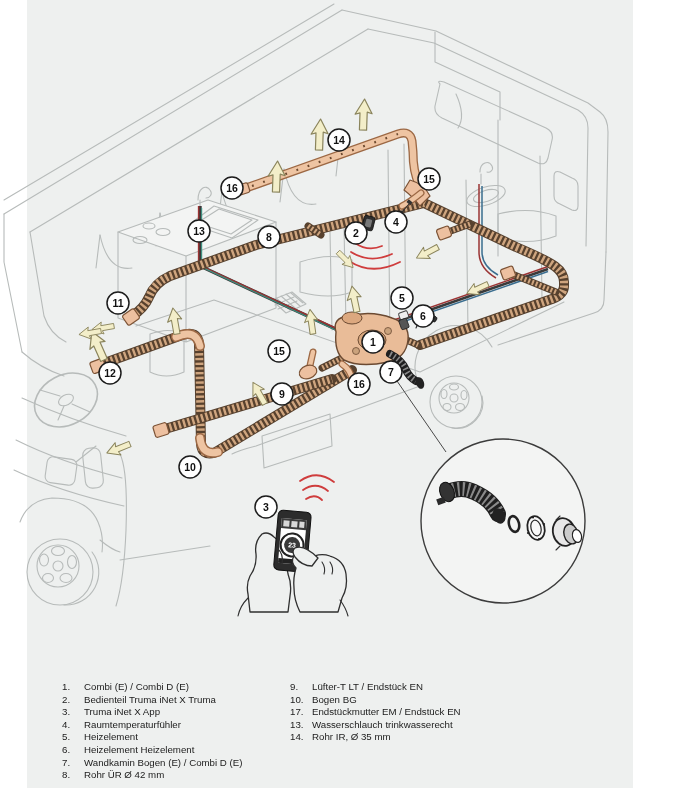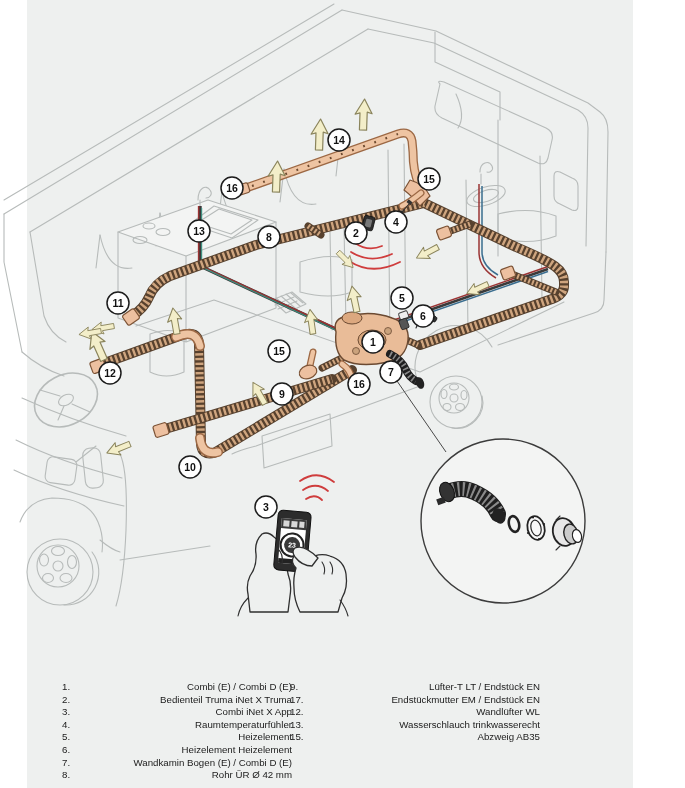--- a/index.html
+++ b/index.html
@@ -34,21 +34,21 @@
   .blackpart{fill:none;stroke:#1f1f1f;stroke-width:8;stroke-linecap:round}
   .blackrib{fill:none;stroke:#8a8a8a;stroke-width:6;stroke-dasharray:1.6 2.6}
   .ring{fill:none;stroke:#222;stroke-width:2}
   
   .legend{position:absolute;top:681px;left:0;width:685px;font-size:9.7px;line-height:12.6px;color:#1b1b1b;}
   .legend .col{position:absolute;top:0;}
   .legend .col.l{left:62px;width:230px;}
   .legend .col.r{left:290px;width:250px;}
   .lrow{display:flex;}
   .lrow .n{width:22px;flex:0 0 22px;}
-  .lrow .t{flex:1;text-align:right;}
+  .lrow .t{flex:1;}
 </style>
 </head>
 <body>
 
 <div class="canvas">
   <div class="panel"></div>
 
   <svg width="685" height="788" viewBox="0 0 685 788">
     <defs>
       <path id="arr" d="M -3.6,0 L -3.6,-17 L -8.5,-15.5 L 0.5,-31 L 8.5,-16.5 L 3.6,-18 L 3.6,0 Z"></path>
@@ -390,21 +390,21 @@
       <div class="lrow">
           <span class="n">1.</span>
           <span class="t">Combi (E) / Combi D (E)</span>
         </div>
       <div class="lrow">
           <span class="n">2.</span>
           <span class="t">Bedienteil Truma iNet X Truma</span>
         </div>
       <div class="lrow">
           <span class="n">3.</span>
-          <span class="t">Combi iNet X App</span>
+          <span class="t">Truma iNet X App</span>
         </div>
       <div class="lrow">
           <span class="n">4.</span>
           <span class="t">Raumtemperaturfühler</span>
         </div>
       <div class="lrow">
           <span class="n">5.</span>
           <span class="t">Heizelement</span>
         </div>
       <div class="lrow">
@@ -419,30 +419,30 @@
           <span class="n">8.</span>
           <span class="t">Rohr ÜR Ø 42 mm</span>
         </div>
     </div>
     <div class="col r">
       <div class="lrow">
           <span class="n">9.</span>
           <span class="t">Lüfter-T LT / Endstück EN</span>
         </div>
       <div class="lrow">
+          <span class="n">10.</span>
+          <span class="t">Bogen BG</span>
+        </div>
+      <div class="lrow">
           <span class="n">17.</span>
           <span class="t">Endstückmutter EM / Endstück EN</span>
         </div>
       <div class="lrow">
-          <span class="n">12.</span>
-          <span class="t">Wandlüfter WL</span>
-        </div>
-      <div class="lrow">
           <span class="n">13.</span>
           <span class="t">Wasserschlauch trinkwasserecht</span>
         </div>
       <div class="lrow">
-          <span class="n">15.</span>
-          <span class="t">Abzweig AB35</span>
+          <span class="n">14.</span>
+          <span class="t">Rohr IR, Ø 35 mm</span>
         </div>
     </div>
   </div>
 </div>
 
 </body></html>

